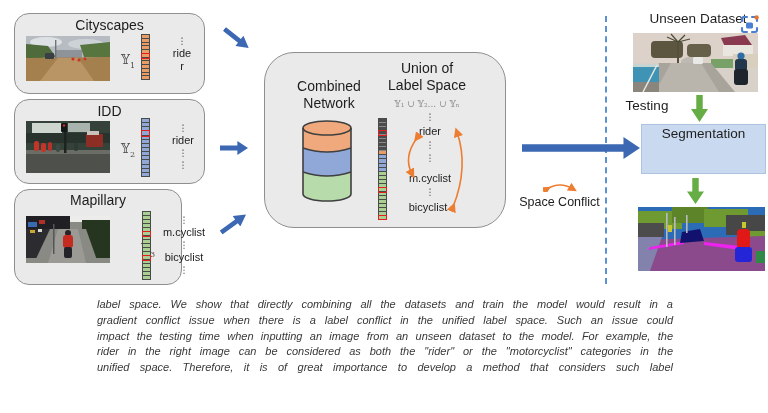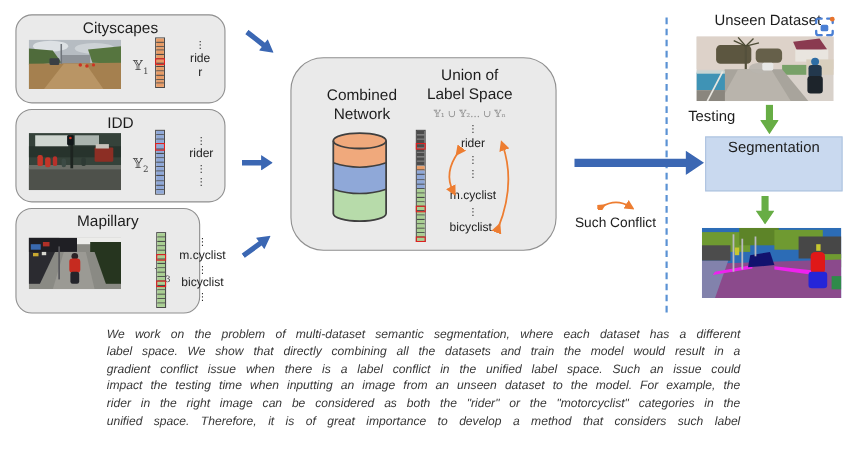--- a/index.html
+++ b/index.html
@@ -275,21 +275,21 @@
   <div class="abs" style="left:543px;top:178px;">
     <svg width="34" height="13" viewBox="0 0 34 13">
       <defs>
         <marker id="ah2" markerWidth="6" markerHeight="6" refX="3" refY="3" orient="auto">
           <path d="M0 0 L6 3 L0 6 Z" fill="#ed7d31"></path>
         </marker>
       </defs>
       <path d="M4 10 Q17 2 30 10" fill="none" stroke="#ed7d31" stroke-width="1.5" marker-start="url(#ah2)" marker-end="url(#ah2)"></path>
     </svg>
   </div>
-  <div class="flow-text" style="left:512px;top:194px;width:95px;font-size:12.5px;">Such Conflict</div>
+  <div class="flow-text" style="left:512px;top:194px;width:95px;font-size:12.5px;">Space Conflict</div>
 
   <div class="dashed-line" style="left:605px;top:16px;height:268px;"></div>
 
   <div class="flow-text" style="left:633px;top:11px;width:130px;">Unseen Dataset</div>
 
   <div class="abs" style="left:740px;top:14px;z-index:9;">
     <svg width="19" height="21" viewBox="0 0 19 21">
       <g stroke="#4a7fd4" stroke-width="2.1" fill="none" stroke-linecap="round">
         <path d="M2 7 V5 Q2 3 4 3 H7"></path>
         <path d="M12 3 H15 Q17 3 17 5 V7"></path>
@@ -360,21 +360,20 @@
       <rect x="30" y="18" width="4" height="7" fill="#c6c630"></rect>
       <rect x="104" y="15" width="4" height="6" fill="#c6c630"></rect>
       <rect x="28" y="6" width="1.6" height="34" fill="#b9b9c0"></rect>
       <rect x="36" y="10" width="1.6" height="28" fill="#b9b9c0"></rect>
       <rect x="48" y="8" width="1.6" height="18" fill="#b9b9c0"></rect>
       <rect x="118" y="44" width="9" height="12" fill="#2f8a4a"></rect>
     </svg>
   </div>
 
   <div class="caption" style="left:97px;top:297px;width:576px;">
-    <div class="cap-line">We work on the problem of multi-dataset semantic segmentation, where each dataset has a different</div>
     <div class="cap-line">label space. We show that directly combining all the datasets and train the model would result in a</div>
     <div class="cap-line">gradient conflict issue when there is a label conflict in the unified label space. Such an issue could</div>
     <div class="cap-line">impact the testing time when inputting an image from an unseen dataset to the model. For example, the</div>
     <div class="cap-line">rider in the right image can be considered as both the "rider" or the "motorcyclist" categories in the</div>
     <div class="cap-line">unified space. Therefore, it is of great importance to develop a method that considers such label</div>
   </div>
 
 </div>
 
 </body></html>

